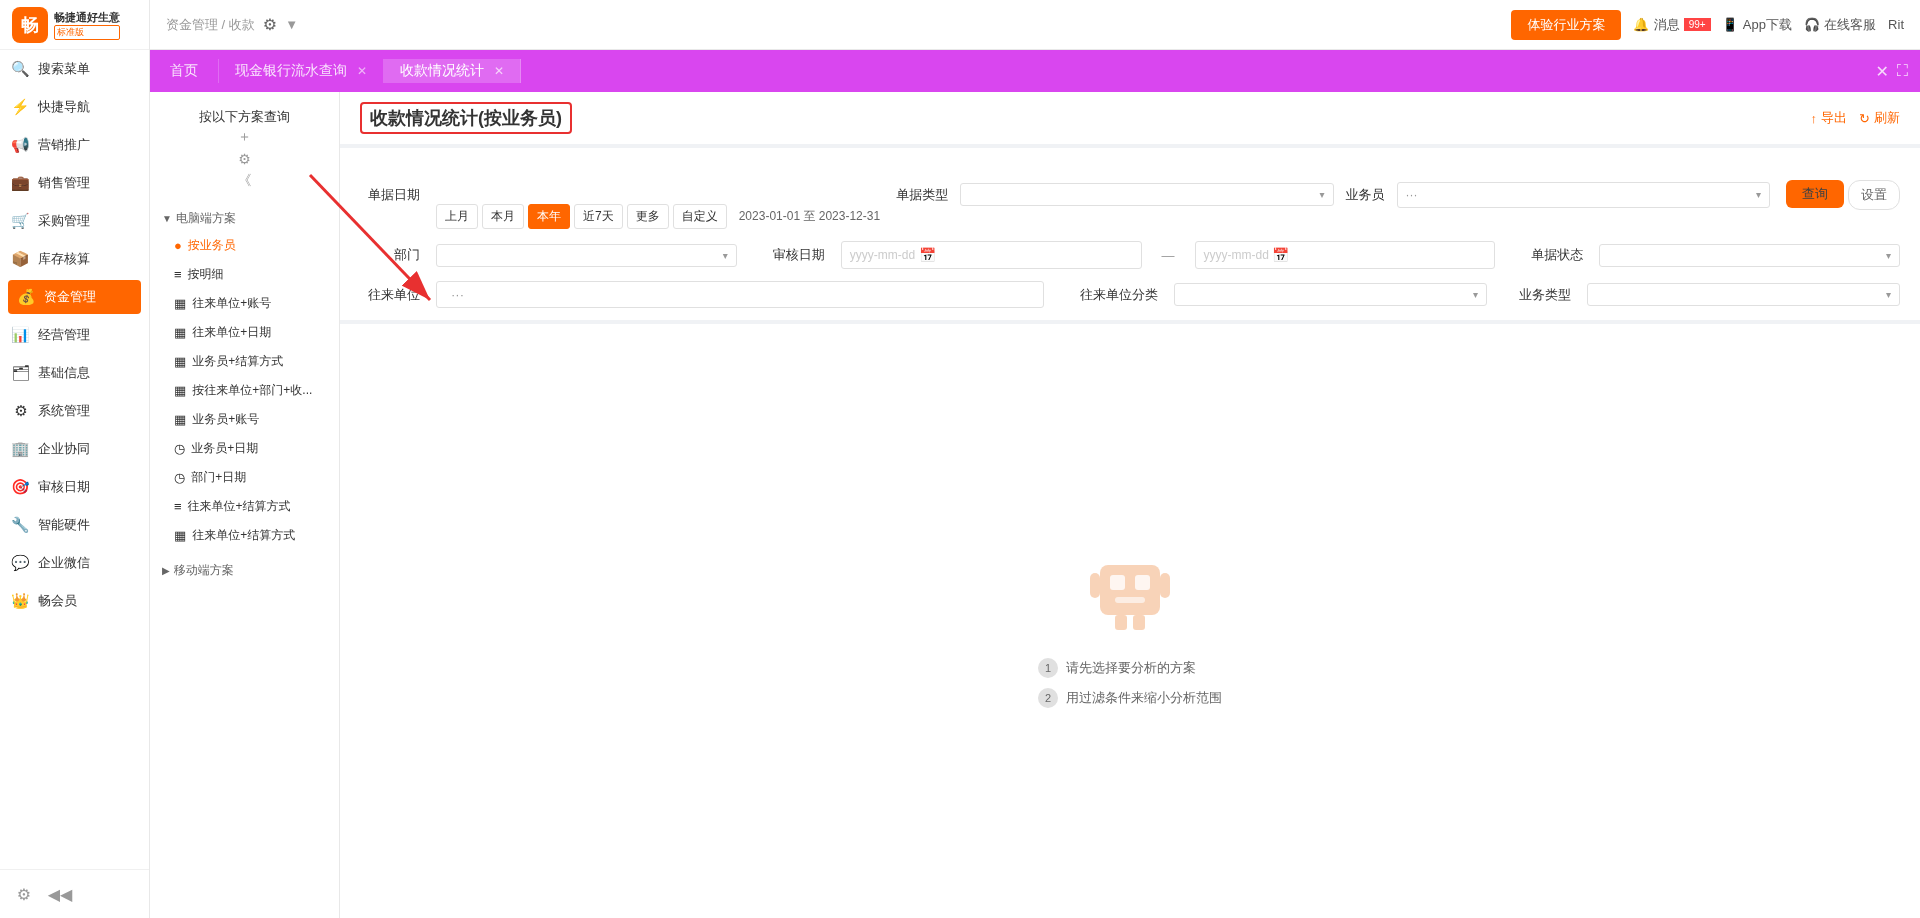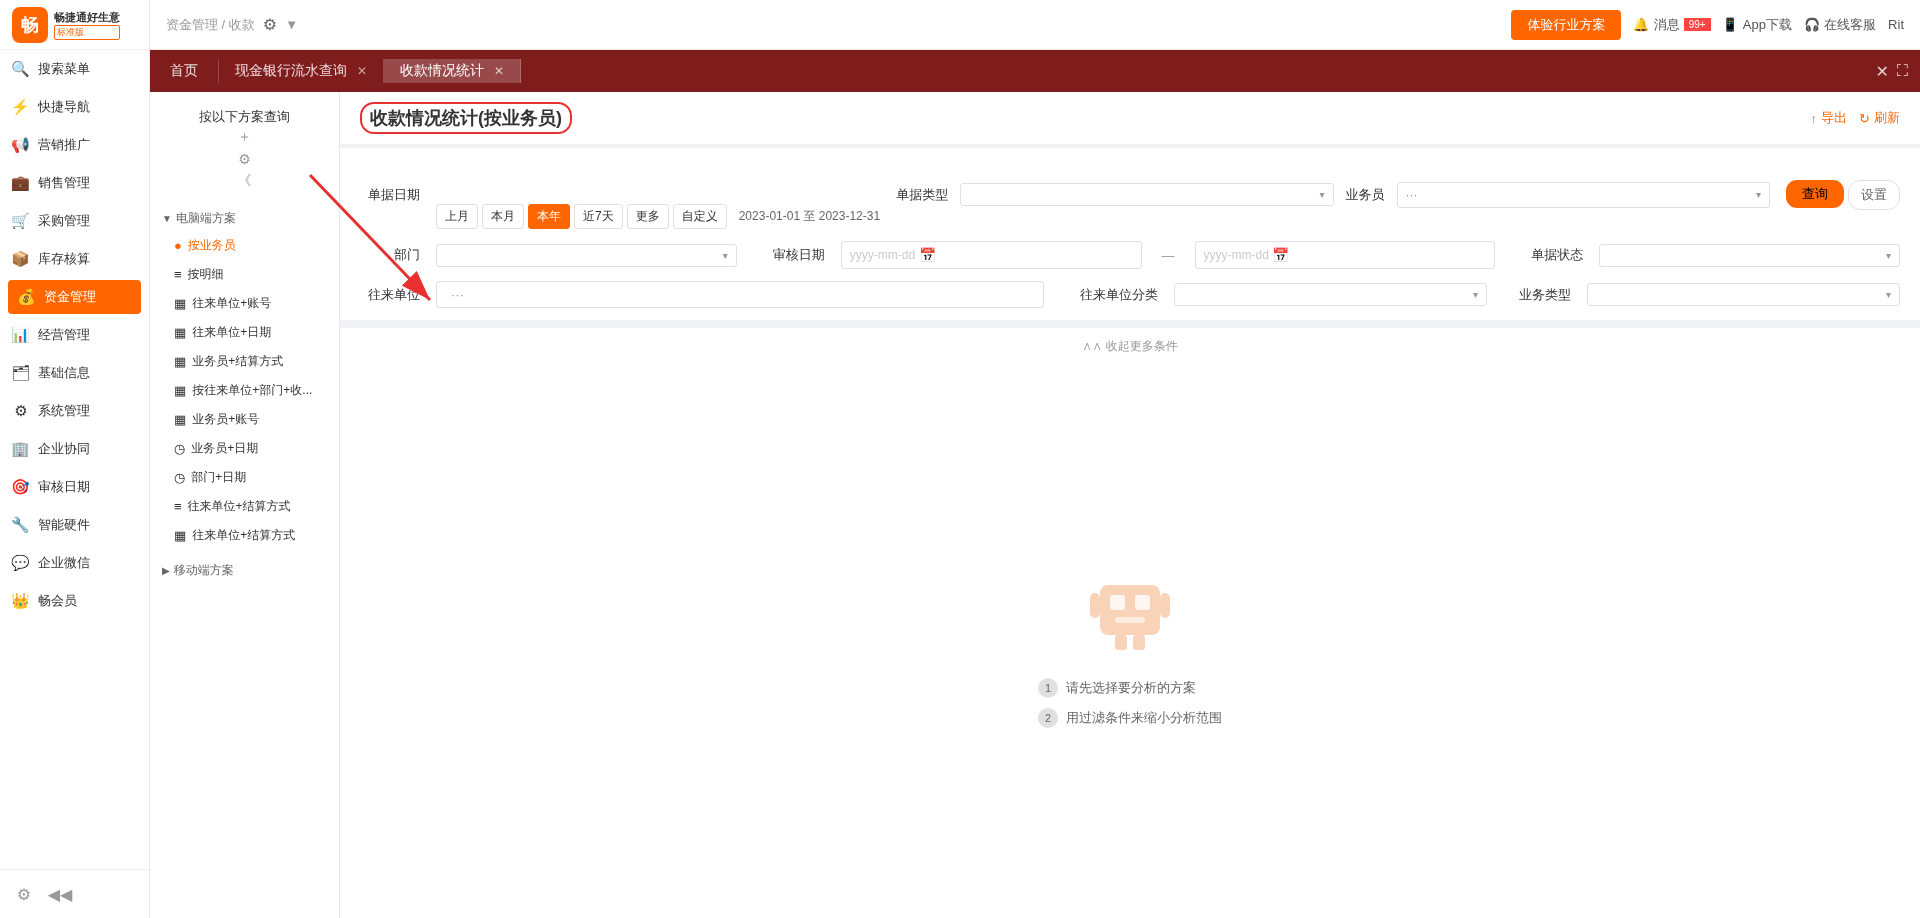--- a/index.html
+++ b/index.html
@@ -21,21 +21,21 @@
 
     
     .top-header { height: 50px; background: #fff; display: flex; align-items: center; padding: 0 16px; border-bottom: 1px solid #e8e8e8; gap: 12px; }
     .breadcrumb-area { flex: 1; display: flex; align-items: center; gap: 8px; }
     .scheme-btn { background: #ff6600; color: white; border: none; padding: 6px 16px; border-radius: 4px; cursor: pointer; font-size: 13px; }
     .top-icon-btn { display: flex; align-items: center; gap: 4px; color: #555; cursor: pointer; font-size: 13px; }
     .badge-red { background: #ff4444; color: white; border-radius: 0; font-size: 10px; padding: 1px 5px; min-width: 18px; text-align: center; }
     .gear-btn { color: #666; cursor: pointer; font-size: 16px; }
 
     
-    .tab-bar { height: 42px; background: #7f1d1d; display: flex; padding: 9px 0; }
+    .tab-bar { height: 42px; background: #d946ef; display: flex; padding: 9px 0; }
     .tab-item { display: flex; align-items: center; padding: 0 16px; height: 100%; color: rgba(255,255,255,0.85); cursor: pointer; font-size: 14px; gap: 6px; border-right: 1px solid rgba(255,255,255,0.2); }
     .tab-item.home { padding: 0 20px; }
     .tab-item.active { background: rgba(255,255,255,0.2); color: #fff; }
     .tab-close { font-size: 12px; opacity: 0.7; margin-left: 4px; }
     .tab-right { margin-left: auto; display: flex; align-items: center; padding-right: 12px; gap: 8px; }
     .tab-ctrl-btn { color: white; opacity: 0.8; cursor: pointer; font-size: 16px; }
 
     
     .content-area { flex: 1; display: flex; overflow: hidden; }
 
@@ -48,41 +48,41 @@
     .scheme-list { padding-left: 0; }
     .scheme-list-item { display: flex; align-items: center; padding: 6px 12px 6px 24px; font-size: 12px; color: #333; cursor: pointer; gap: 6px; }
     .scheme-list-item.active { color: #ff6600; }
     .scheme-list-item .s-icon { font-size: 13px; }
 
     
     .right-content { flex: 1; display: flex; flex-direction: column; background: #f0f2f5; overflow: hidden; }
 
     
     .page-title-bar { background: #fff; padding: 10px 20px; display: flex; align-items: center; margin-bottom: 4px; }
-    .page-title { font-size: 18px; font-weight: bold; color: #333; border: 2px solid #e83030; padding: 2px 8px; border-radius: 14px; }
+    .page-title { font-size: 18px; font-weight: bold; color: #333; border: 2px solid #e83030; padding: 2px 8px; border-radius: 4px; }
     .title-actions { margin-left: auto; display: flex; gap: 12px; }
     .action-btn { display: flex; align-items: center; gap: 4px; color: #ff6600; cursor: pointer; font-size: 13px; }
 
     
     .filter-panel { background: #fff; padding: 12px 20px; margin-bottom: 4px; }
     .filter-row { display: flex; align-items: center; gap: 16px; margin-bottom: 12px; }
     .filter-row:last-child { margin-bottom: 0; }
     .filter-label { font-size: 13px; color: #333; white-space: nowrap; width: 60px; text-align: right; }
     .filter-date-group { display: flex; align-items: center; gap: 4px; margin-top: 44px; }
     .date-btn { padding: 3px 8px; border: 1px solid #e0e0e0; border-radius: 3px; background: #fff; cursor: pointer; font-size: 12px; color: #333; }
     .date-btn.active { background: #ff6600; color: #fff; border-color: #ff6600; }
     .date-range-text { font-size: 12px; color: #666; margin-left: 8px; }
     .filter-select { flex: 1; border: 1px solid #e0e0e0; border-radius: 3px; padding: 5px 8px; font-size: 13px; background: #fff; display: flex; align-items: center; position: relative; cursor: pointer; color: #333; }
     .filter-select .arrow-down { margin-left: auto; color: #999; font-size: 10px; }
     .filter-select-wide { flex: 2; border: 1px solid #e0e0e0; border-radius: 3px; padding: 5px 8px; font-size: 13px; background: #fff; display: flex; align-items: center; cursor: pointer; color: #999; }
     .filter-select-wide .more-icon { margin: 0 6px; color: #999; }
     .filter-input { flex: 1; border: 1px solid #e0e0e0; border-radius: 3px; padding: 5px 8px; font-size: 13px; background: #fff; display: flex; align-items: center; cursor: pointer; color: #999; }
     .dash-sep { color: #999; padding: 0 4px; }
     .cal-icon { color: #999; font-size: 14px; margin-left: 4px; }
-    .query-btn { background: #ff6600; color: #000000; border: none; padding: 5px 16px; border-radius: 11px; cursor: pointer; font-size: 13px; }
+    .query-btn { background: #ff6600; color: #404040; border: none; padding: 5px 16px; border-radius: 6px; cursor: pointer; font-size: 13px; }
     .setting-btn { background: #fff; color: #666; border: 1px solid #e0e0e0; padding: 5px 12px; border-radius: 12px; cursor: pointer; font-size: 13px; }
     .collapse-bar { text-align: center; padding: 10px; color: #999; cursor: pointer; font-size: 12px; background: #fff; margin-top: 4px; }
 
     
     .empty-area { flex: 1; display: flex; flex-direction: column; align-items: center; justify-content: center; background: #fff; }
     .empty-tips { display: flex; flex-direction: column; gap: 10px; }
     .empty-tip { display: flex; align-items: center; gap: 8px; font-size: 13px; color: #666; }
     .tip-num { width: 20px; height: 20px; background: #e0e0e0; border-radius: 50%; display: flex; align-items: center; justify-content: center; font-size: 11px; color: #666; flex-shrink: 0; }
 
     .panel-title-row { display: flex; align-items: center; padding: 4px 12px 10px; flex-direction: column; }
@@ -363,24 +363,20 @@
           <div class="filter-select" style="flex:1;">
             <span class="arrow-down">▾</span>
           </div>
           <span class="filter-label" style="width:auto;margin-left:16px;">业务类型</span>
           <div class="filter-select" style="flex:1;">
             <span class="arrow-down">▾</span>
           </div>
         </div>
       </div>
 
-      <div class="collapse-bar">
-        <span>∧∧</span>
-        <span>收起更多条件</span>
-      </div>
 
       <div class="empty-area">
 
         <div style="margin-bottom:20px;">
           <svg width="100" height="100" viewBox="0 0 100 100">
             <rect x="20" y="30" width="60" height="50" rx="8" fill="#f5c09a" opacity="0.7"></rect>
             <rect x="30" y="40" width="15" height="15" rx="3" fill="#fff" opacity="0.8"></rect>
             <rect x="55" y="40" width="15" height="15" rx="3" fill="#fff" opacity="0.8"></rect>
             <rect x="35" y="62" width="30" height="6" rx="3" fill="#fff" opacity="0.6"></rect>
             <rect x="10" y="38" width="10" height="25" rx="5" fill="#f5c09a" opacity="0.7"></rect>

